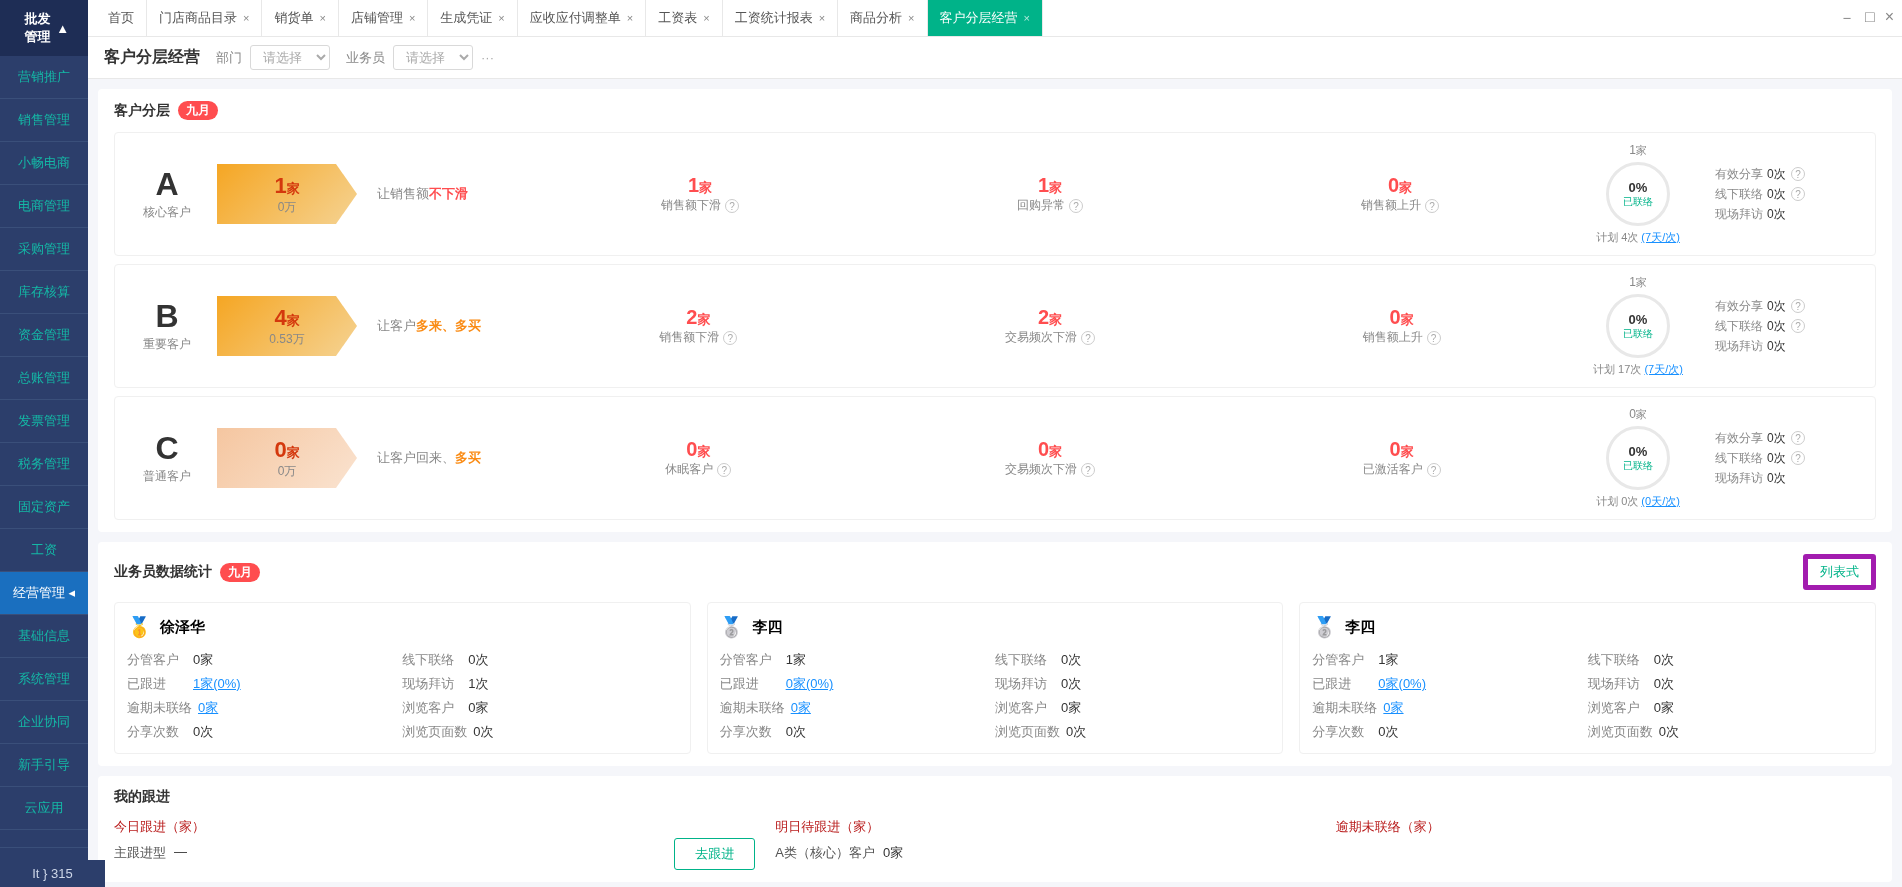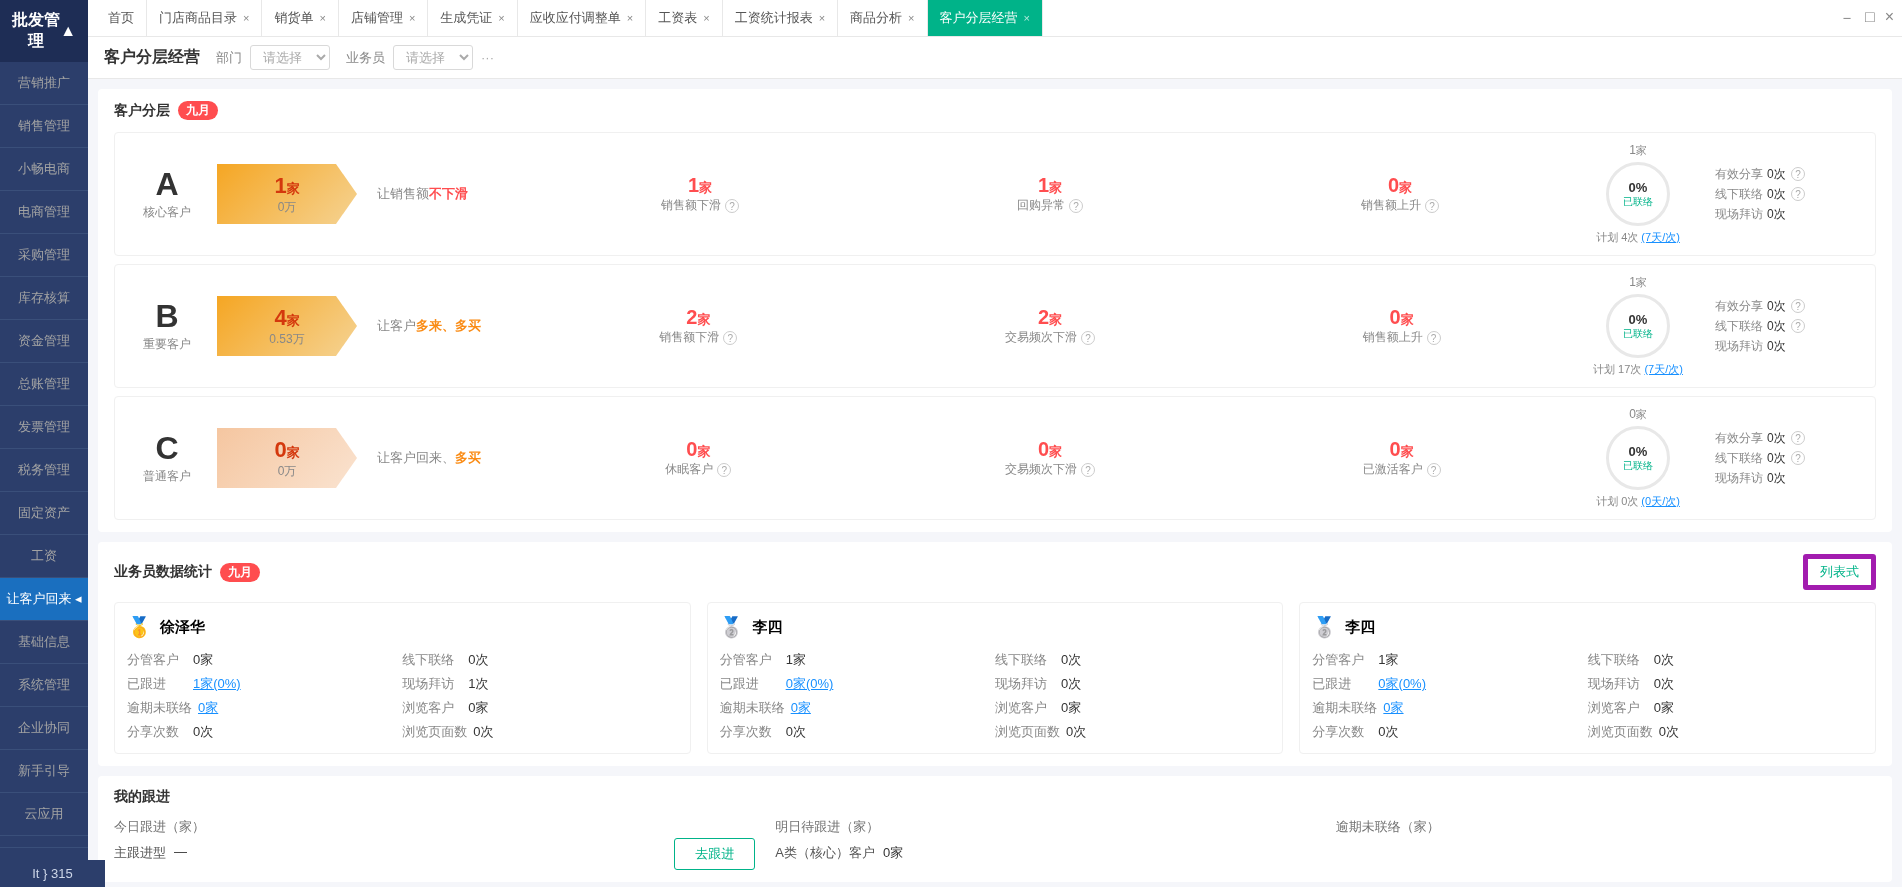--- a/index.html
+++ b/index.html
@@ -12,37 +12,37 @@
       color: #cdd6e8;
       display: flex;
       flex-direction: column;
       align-items: center;
       height: 100%;
       flex-shrink: 0;
     }
     .sidebar-header {
       width: 100%;
       background: #1e2d55;
-      padding: 10px 12px;
+      padding: 10px 19px;
       text-align: center;
-      font-size: 16px;
+      font-size: 13px;
       color: #fff;
       font-weight: bold;
       display: flex;
       align-items: center;
       justify-content: space-between;
       cursor: pointer;
     }
     .sidebar-item {
       width: 100%;
       padding: 12px 5px;
       text-align: center;
       cursor: pointer;
       font-size: 13px;
-      color: #a3a3a3;
+      color: #14b8a6;
       border-bottom: 1px solid #3a4f7a;
     }
     .sidebar-item.active { background: #1a6fbf; color: #fff; }
     .sidebar-bottom {
       margin-top: auto;
       width: 100%;
       padding: 12px 5px;
       text-align: center;
       cursor: pointer;
       color: #cdd6e8;
@@ -405,21 +405,21 @@
       padding: 12px 16px;
     }
     .followup-title {
       font-size: 14px;
       font-weight: bold;
       color: #333;
       margin-bottom: 12px;
     }
     .followup-col-title {
       font-size: 13px;
-      color: #737373;
+      color: #b91c1c;
       margin-bottom: 8px;
     }
     .go-followup-btn {
       border: 1px solid #00b389;
       color: #00b389;
       background: #fff;
       padding: 6px 20px;
       border-radius: 3px;
       font-size: 13px;
       cursor: pointer;
@@ -466,21 +466,21 @@
   <div class="sidebar-item">小畅电商</div>
   <div class="sidebar-item">电商管理</div>
   <div class="sidebar-item">采购管理</div>
   <div class="sidebar-item">库存核算</div>
   <div class="sidebar-item">资金管理</div>
   <div class="sidebar-item">总账管理</div>
   <div class="sidebar-item">发票管理</div>
   <div class="sidebar-item">税务管理</div>
   <div class="sidebar-item">固定资产</div>
   <div class="sidebar-item">工资</div>
-  <div class="sidebar-item active">让客户回来 ◂</div>
+  <div class="sidebar-item active">经营管理 ◂</div>
   <div class="sidebar-item">基础信息</div>
   <div class="sidebar-item">系统管理</div>
   <div class="sidebar-item">企业协同</div>
   <div class="sidebar-item">新手引导</div>
   <div class="sidebar-item">云应用</div>
   <div class="sidebar-bottom">⚙</div>
 </div>
 
 <div class="main">
 

